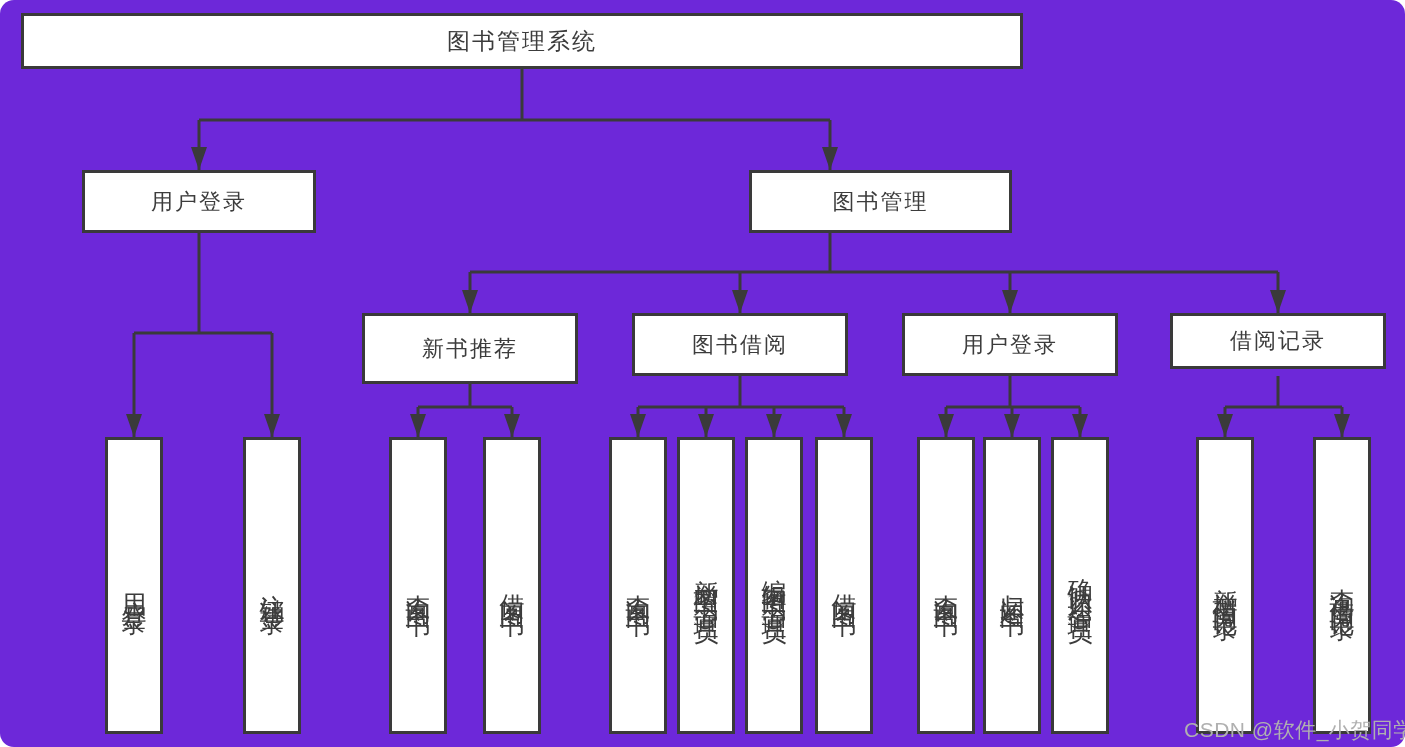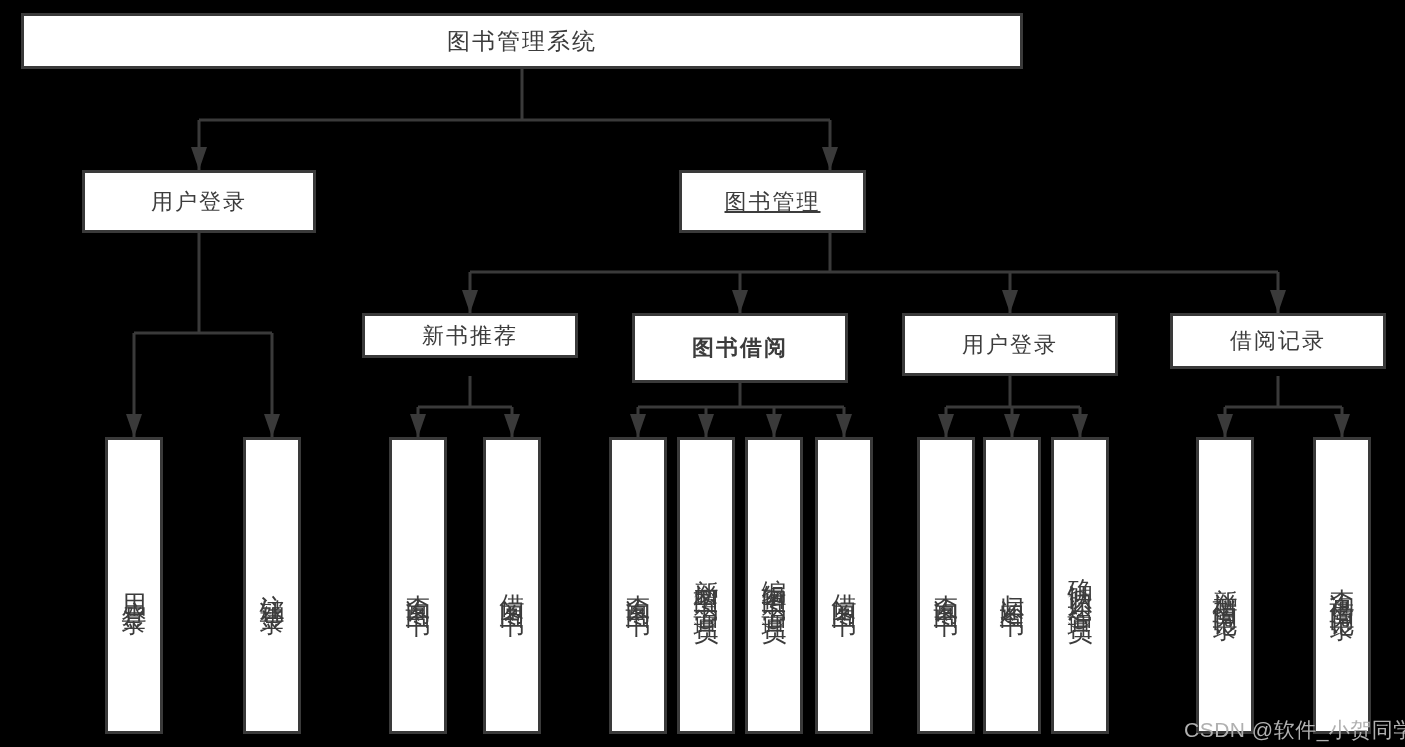--- a/index.html
+++ b/index.html
@@ -5,22 +5,23 @@
   html, body {
     margin: 0;
     padding: 0;
     background: #ffffff;
     font-family: "Liberation Sans", sans-serif;
   }
   .canvas {
     position: relative;
     width: 1405px;
     height: 747px;
-    background: #000000;
+    background: #6d28d9;
     overflow: hidden;
+    border-radius: 14px;
   }
   svg.connectors {
     position: absolute;
     left: 0;
     top: 0;
     z-index: 1;
   }
   .node {
     position: absolute;
     box-sizing: border-box;
@@ -115,28 +116,28 @@
     </g>
   </svg>
 
   <div class="node h root" style="left:21px; top:13px; width:1002px; height:56px;">
     <span>图书管理系统</span>
   </div>
 
   <div class="node h" style="left:82px; top:170px; width:234px; height:63px;">
     <span>用户登录</span>
   </div>
-  <div class="node h" style="left:679px; top:170px; width:187px; height:63px;text-decoration:underline;">
+  <div class="node h" style="left:749px; top:170px; width:263px; height:63px;">
     <span>图书管理</span>
   </div>
 
-  <div class="node h" style="left:362px; top:313px; width:216px; height:45px;">
+  <div class="node h" style="left:362px; top:313px; width:216px; height:71px;">
     <span>新书推荐</span>
   </div>
-  <div class="node h" style="left:632px; top:313px; width:216px; height:70px;font-weight:bold;">
+  <div class="node h" style="left:632px; top:313px; width:216px; height:63px;">
     <span>图书借阅</span>
   </div>
   <div class="node h" style="left:902px; top:313px; width:216px; height:63px;">
     <span>用户登录</span>
   </div>
   <div class="node h" style="left:1170px; top:313px; width:216px; height:56px;">
     <span>借阅记录</span>
   </div>
 
   <div class="node v" style="left:105px; top:437px; width:58px; height:297px;">

